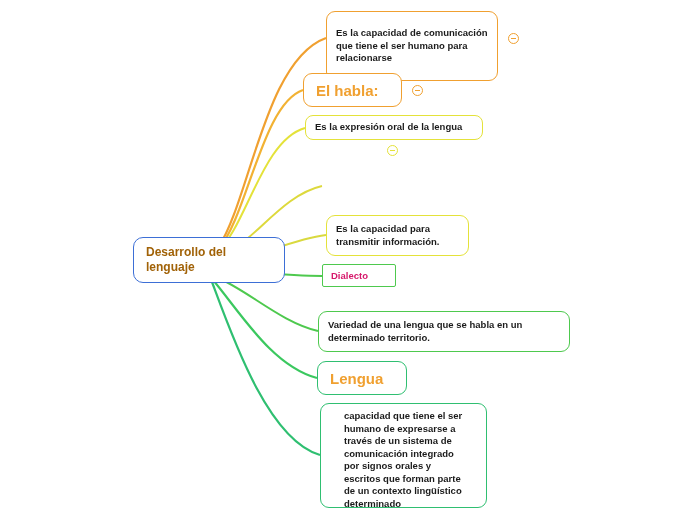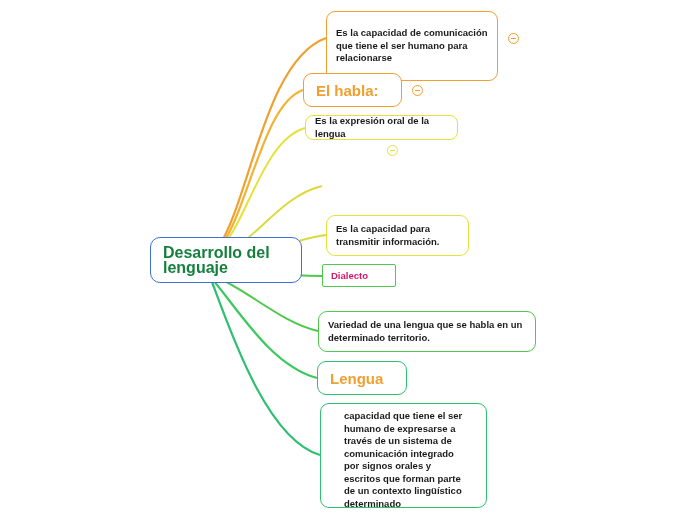--- a/index.html
+++ b/index.html
@@ -43,25 +43,24 @@
 
   
   #node-root {
     left: 133px;
     top: 237px;
     width: 152px;
     height: 46px;
     border-radius: 10px;
     border-color: #3d6fd6;
     padding: 6px 12px;
-    font-size: 16px;
-    font-weight: bold;
-    color: #15803d;
+    font-size: 12px;
+    font-weight: bold;
+    color: #a16207;
     line-height: 15px;
-    margin-left: 17px;
   }
 
   
   #node-habla {
     left: 303px;
     top: 73px;
     width: 99px;
     height: 34px;
     border-radius: 9px;
     border-color: #f0a030;
@@ -117,21 +116,21 @@
     border-color: #f0a030;
     padding: 5px 9px;
     font-size: 9.5px;
     font-weight: bold;
     color: #1b1b1b;
     line-height: 12.5px;
   }
   #node-desc2 {
     left: 305px;
     top: 115px;
-    width: 153px;
+    width: 178px;
     height: 25px;
     border-radius: 8px;
     border-color: #e4e23a;
     padding: 4px 9px;
     font-size: 9.5px;
     font-weight: bold;
     color: #1b1b1b;
     line-height: 12.5px;
   }
   #node-desc3 {
@@ -143,21 +142,21 @@
     border-color: #e4e23a;
     padding: 5px 9px;
     font-size: 9.5px;
     font-weight: bold;
     color: #1b1b1b;
     line-height: 12.5px;
   }
   #node-desc4 {
     left: 318px;
     top: 311px;
-    width: 218px;
+    width: 252px;
     height: 41px;
     border-radius: 9px;
     border-color: #4ec94e;
     padding: 5px 9px;
     font-size: 9.5px;
     font-weight: bold;
     color: #1b1b1b;
     line-height: 12.5px;
   }
   #node-desc5 {

